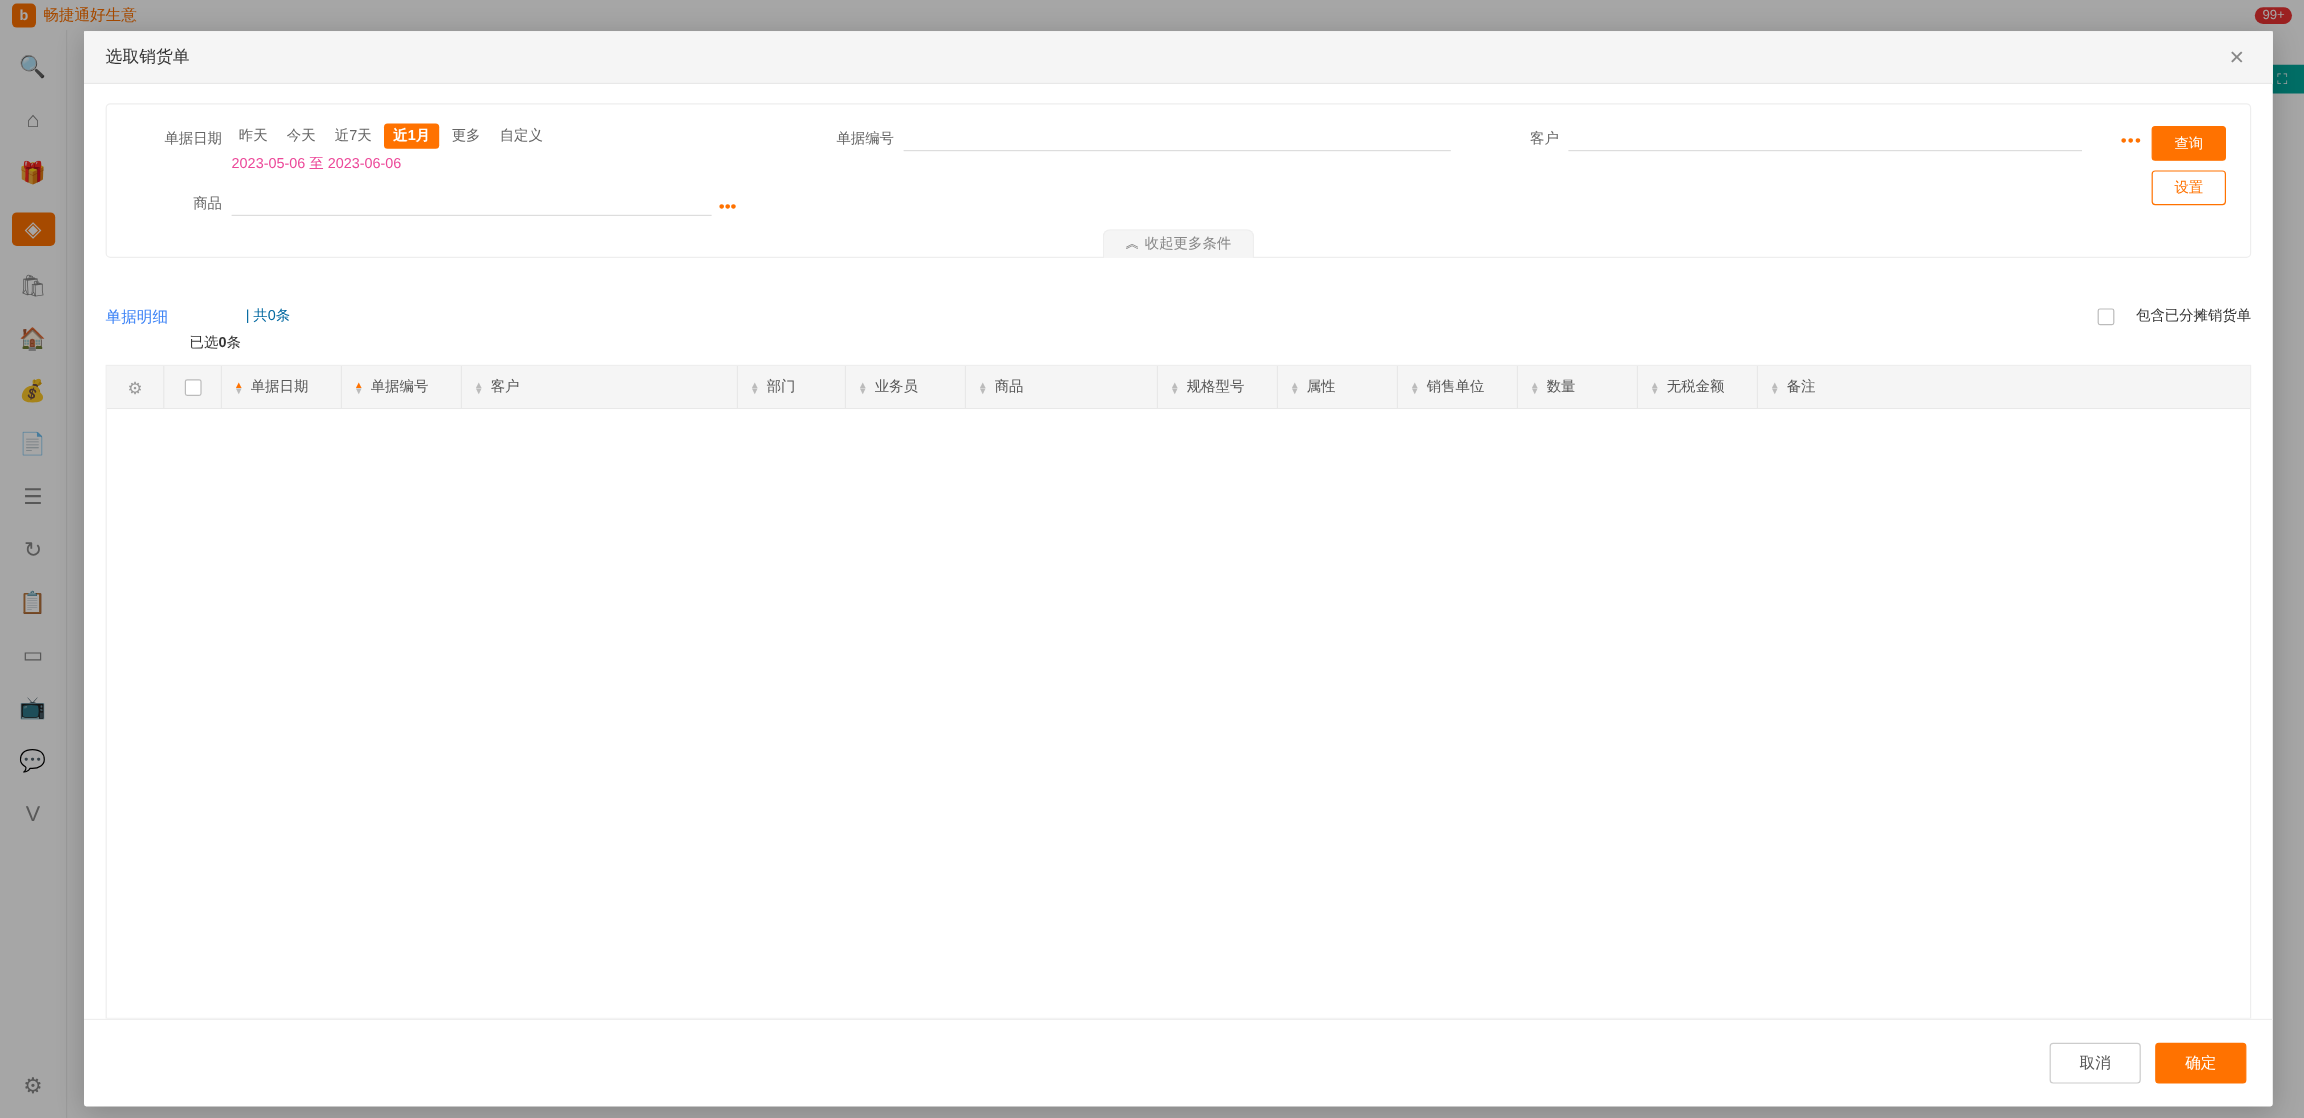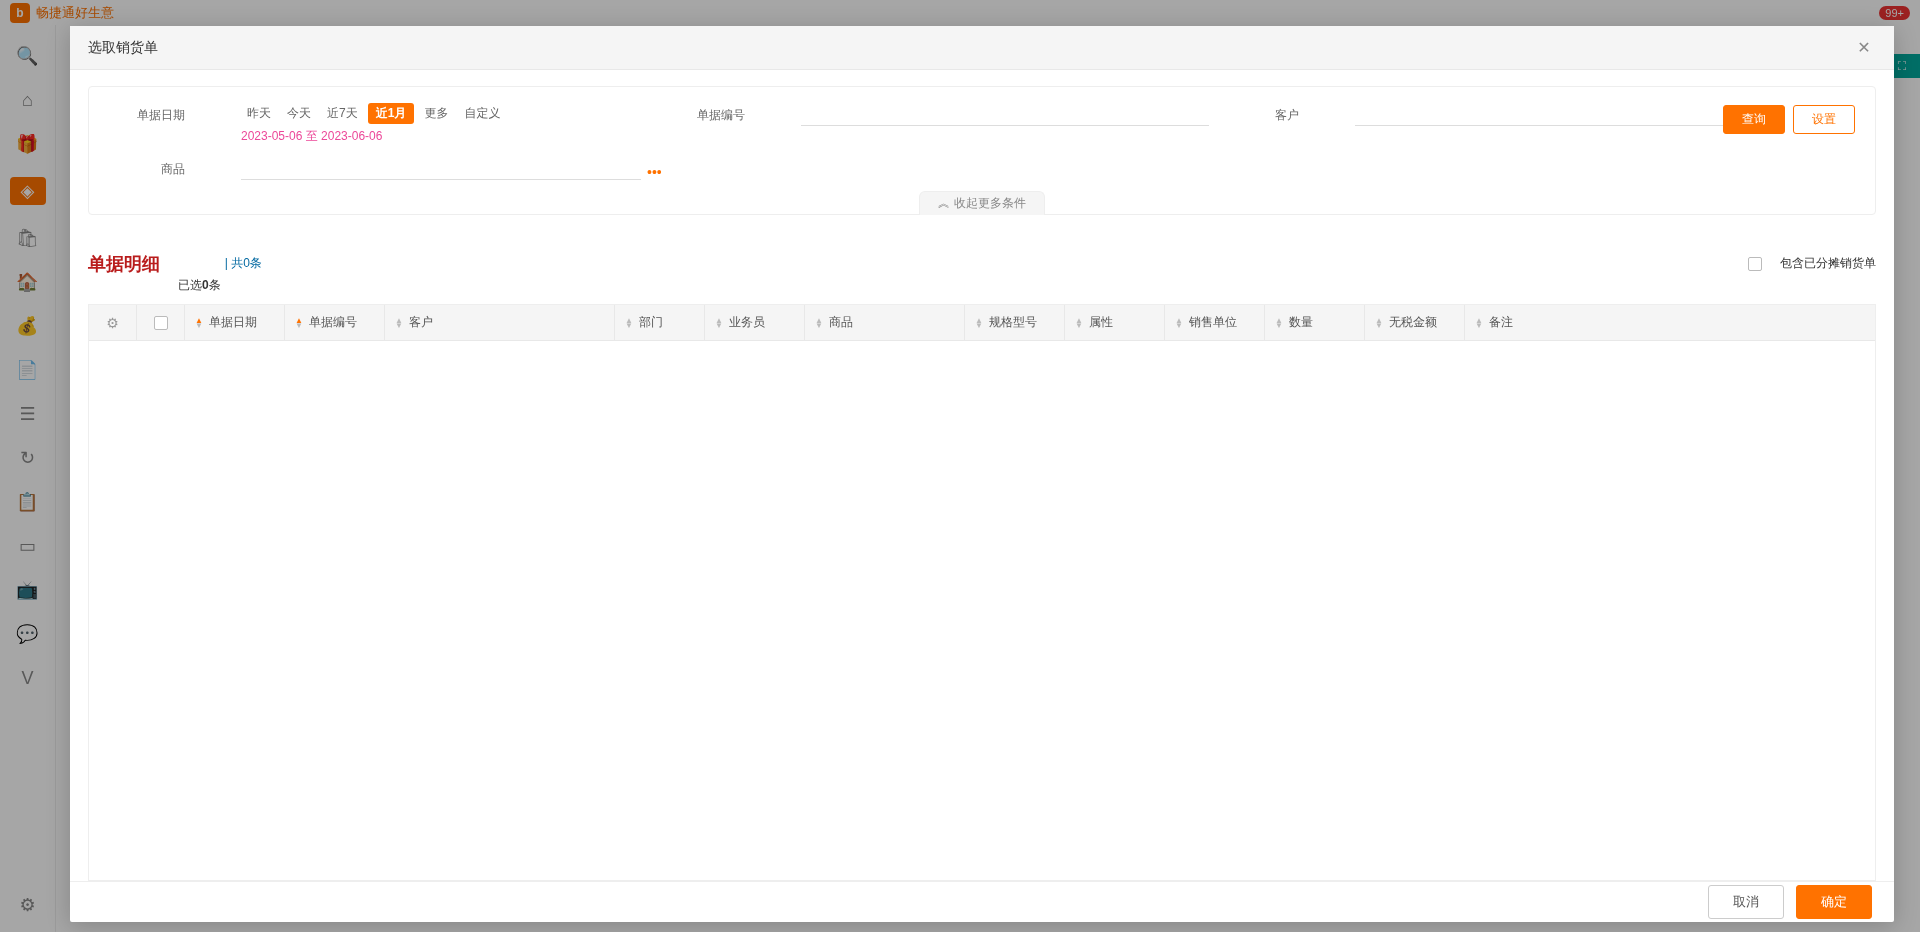--- a/index.html
+++ b/index.html
@@ -31,42 +31,42 @@
     
     .modal-body { flex: 1; padding: 16px 18px 0 18px; overflow: hidden; display: flex; flex-direction: column; }
     
     .filter-panel { border: 1px solid #eee; border-radius: 4px; padding: 16px 20px 0 20px; position: relative; }
     .filter-row { display: flex; gap: 40px; margin-bottom: 12px; }
     .filter-group { display: flex; align-items: flex-start; }
     .filter-group.g1 { flex: 0 0 520px; }
     .filter-group.g2 { flex: 0 0 540px; }
     .filter-group.g3 { flex: 1; }
     .filter-label { width: 76px; text-align: right; color: #666; padding-top: 4px; font-size: 12px; }
-    .filter-content { flex: 1; padding-left: 8px; margin-left: 48px; }
+    .filter-content { flex: 1; padding-left: 8px; }
     
     .date-presets { display: flex; gap: 4px; align-items: center; }
     .preset { padding: 2px 6px; color: #666; cursor: pointer; border-radius: 3px; font-size: 12px; }
     .preset.active { background: #ff7200; color: #fff; padding: 2px 8px; font-weight: bold; }
     .date-range { color: #ec4899; margin-top: 4px; font-size: 12px; }
     
     .text-input-line { border: none; border-bottom: 1px solid #ddd; width: 100%; padding: 4px 2px; font-size: 12px; outline: none; background: transparent; }
     .input-more { color: #ff7200; font-size: 14px; margin-left: 6px; cursor: pointer; }
     .input-wrap { display: flex; align-items: flex-end; }
     
-    .filter-actions { position: absolute; right: 20px; top: 18px; display: flex; flex-direction: row; gap: 8px; }
+    .filter-actions { position: absolute; right: 20px; top: 18px; display: flex; flex-direction: column; gap: 8px; }
     .btn { padding: 5px 18px; border-radius: 3px; font-size: 12px; cursor: pointer; border: 1px solid transparent; text-align: center; }
     .btn-primary { background: #ff7200; color: #fff; border-color: #ff7200; }
     .btn-outline { background: #fff; color: #ff7200; border-color: #ff7200; }
     .btn-default { background: #fff; color: #555; border-color: #ccc; }
     .search-more-dots { color: #ff7200; position: absolute; right: 90px; top: 22px; cursor: pointer; font-size: 14px; letter-spacing: 1px; }
     
     .collapse-tab { position: absolute; left: 50%; transform: translateX(-50%); bottom: -1px; background: #f5f5f5; border: 1px solid #eee; border-bottom: none; border-radius: 6px 6px 0 0; padding: 3px 18px; color: #888; font-size: 12px; cursor: pointer; display: flex; align-items: center; gap: 4px; }
     
     .detail-header { display: flex; align-items: center; margin: 18px 0 10px 0; }
-    .detail-title { font-size: 18px; font-weight: 700; color: #b91c1c; margin-right: 18px; }
+    .detail-title { font-size: 13px; font-weight: 400; color: #3b82f6; margin-right: 18px; }
     .selected-count { color: #333; font-size: 12px; margin-top: 44px; }
     .selected-count .n { font-weight: 600; }
     .total-count { color: #0369a1; margin-left: 4px; }
     .detail-right { margin-left: auto; display: flex; align-items: center; gap: 18px; }
     .checkbox { width: 14px; height: 14px; border: 1px solid #bbb; border-radius: 2px; display: inline-block; cursor: pointer; background: #fff; }
     
     .table-wrap { flex: 1; border: 1px solid #eee; overflow: hidden; position: relative; }
     .thead { display: flex; background: #f5f5f5; border-bottom: 1px solid #e8e8e8; height: 36px; align-items: stretch; }
     .th { display: flex; align-items: center; padding: 0 10px; border-right: 1px solid #e8e8e8; color: #555; font-size: 12px; gap: 4px; position: relative; }
     .th:last-child { border-right: none; }
@@ -75,21 +75,21 @@
     .sort-arrows { display: inline-flex; flex-direction: column; line-height: 5px; font-size: 8px; color: #bbb; margin-right: 2px; }
     .sort-arrows.asc .up { color: #ff7200; }
     .gear-icon { color: #999; font-size: 14px; }
     
     .tbody { height: 540px; background: #fff; }
     
     .hscroll { height: 16px; background: #f5f5f5; display: flex; align-items: center; padding: 0 4px; }
     .hscroll-track { flex: 1; height: 10px; background: #eee; border-radius: 5px; position: relative; }
     .hscroll-arrow { width: 12px; color: #888; font-size: 10px; text-align: center; }
     
-    .modal-footer { height: 41px; border-top: 1px solid #eee; display: flex; align-items: center; justify-content: flex-end; padding: 0 22px; gap: 12px; }
+    .modal-footer { height: 73px; border-top: 1px solid #eee; display: flex; align-items: center; justify-content: flex-end; padding: 0 22px; gap: 12px; }
     .btn-lg { padding: 7px 24px; font-size: 13px; }
   </style>
 </head>
 <body>
 
 <div class="app-bg">
   <div class="app-header">
     <span class="logo">b</span>
     <span class="logo-text">畅捷通好生意</span>
     <div class="header-right">

